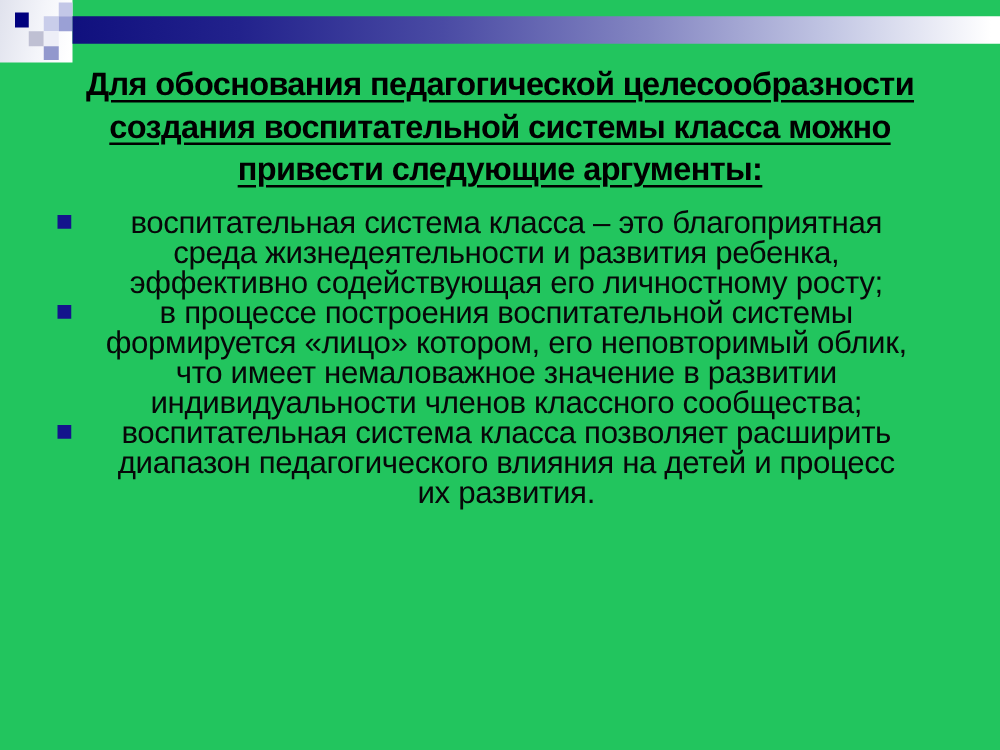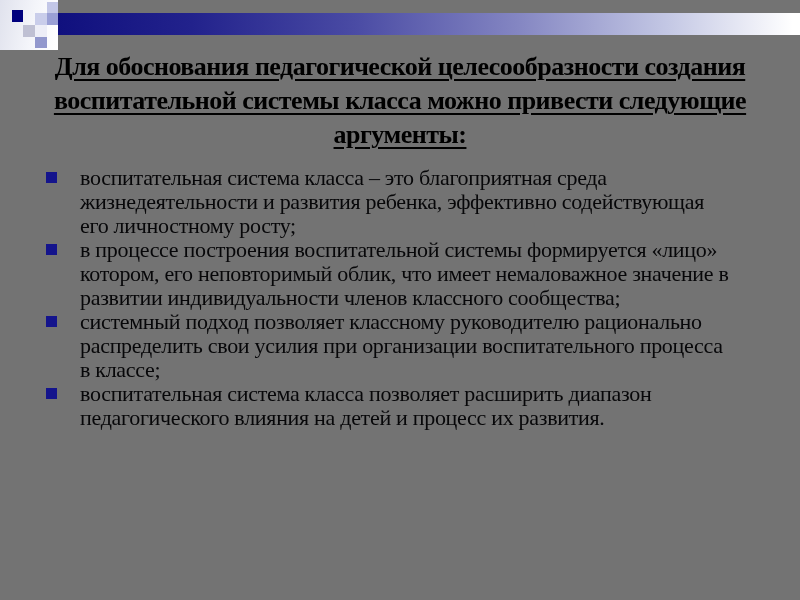--- a/index.html
+++ b/index.html
@@ -1,22 +1,22 @@
 <!DOCTYPE html>
 <html><head>
 <meta charset="utf-8">
 <style>
   html, body { margin: 0; padding: 0; background: #ffffff; }
   .slide {
     position: relative;
     width: 800px;
     height: 600px;
-    background: #737373;
+    background: #22c55e;
     overflow: hidden;
-    font-family: Liberation Serif, serif;
+    font-family: Liberation Sans, sans-serif;
   }
 
   
   .corner-fade {
     position: absolute; left: 0; top: 0;
     width: 58px; height: 50px;
     background: linear-gradient(100deg, #e0e2ed 0%, #f4f5fa 55%, #ffffff 95%);
   }
   .sq { position: absolute; }
   .sq1 { left: 47px; top: 2px;  width: 11px; height: 11px; background: #c3c7e7; }
@@ -62,24 +62,25 @@
     align-items: flex-start;
   }
   .bullet-marker {
     flex: 0 0 11px;
     width: 11px; height: 11px;
     margin: 6px 23px 0 0;
     background: #14148c;
   }
   .bullet-text {
     width: 650px;
-    font-size: 22px;
+    font-size: 25px;
     line-height: 24px;
     letter-spacing: -0.3px;
     color: #070709;
+    text-align: center;
   }
 </style>
 </head>
 <body>
 
 <div class="slide">
 
   <div class="corner-fade"></div>
   <div>
     <div class="sq sq1"></div>
@@ -99,21 +100,17 @@
     <li>
       <span class="bullet-marker"></span>
       <span class="bullet-text">воспитательная система класса – это благоприятная среда жизнедеятельности и развития ребенка, эффективно содействующая его личностному росту;</span>
     </li>
     <li>
       <span class="bullet-marker"></span>
       <span class="bullet-text">в процессе построения воспитательной системы формируется «лицо» котором, его неповторимый облик, что имеет немаловажное значение в развитии индивидуальности членов классного сообщества;</span>
     </li>
     <li>
       <span class="bullet-marker"></span>
-      <span class="bullet-text">системный подход позволяет классному руководителю рационально распределить свои усилия при организации воспитательного процесса в классе;</span>
-    </li>
-    <li>
-      <span class="bullet-marker"></span>
       <span class="bullet-text">воспитательная система класса позволяет расширить диапазон педагогического влияния на детей и процесс их развития.</span>
     </li>
   </ul>
 
 </div>
 
 </body></html>

